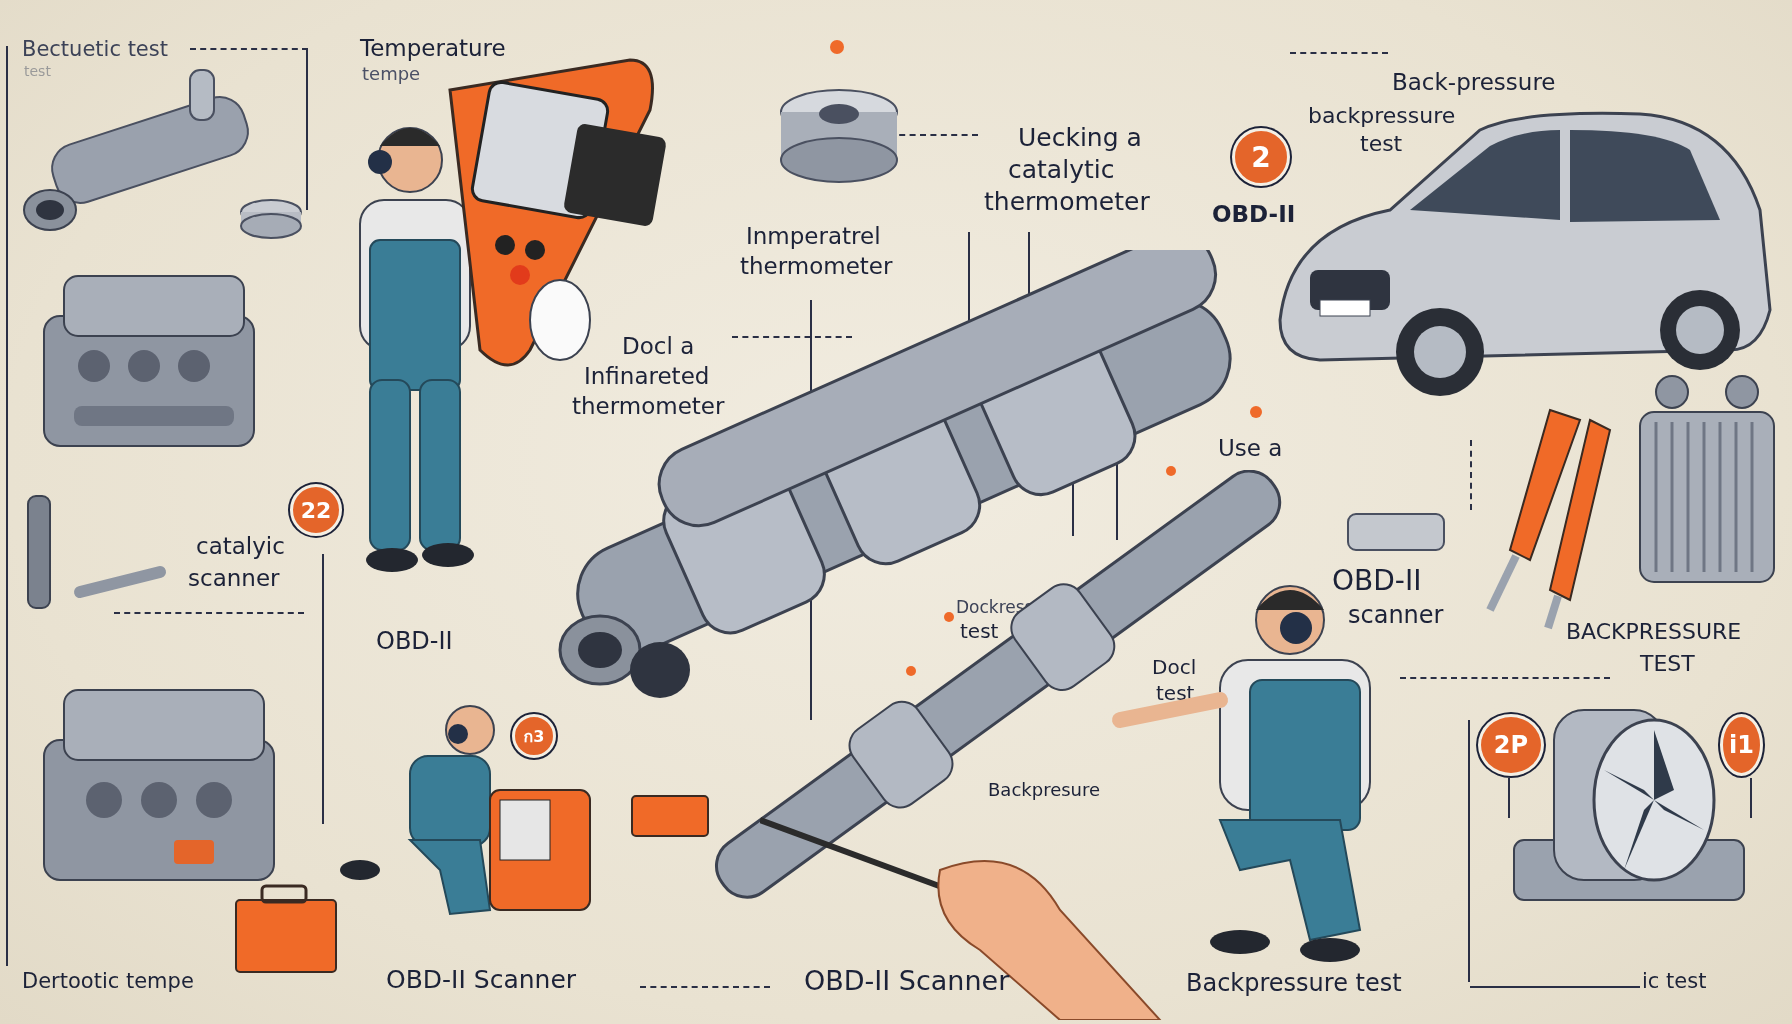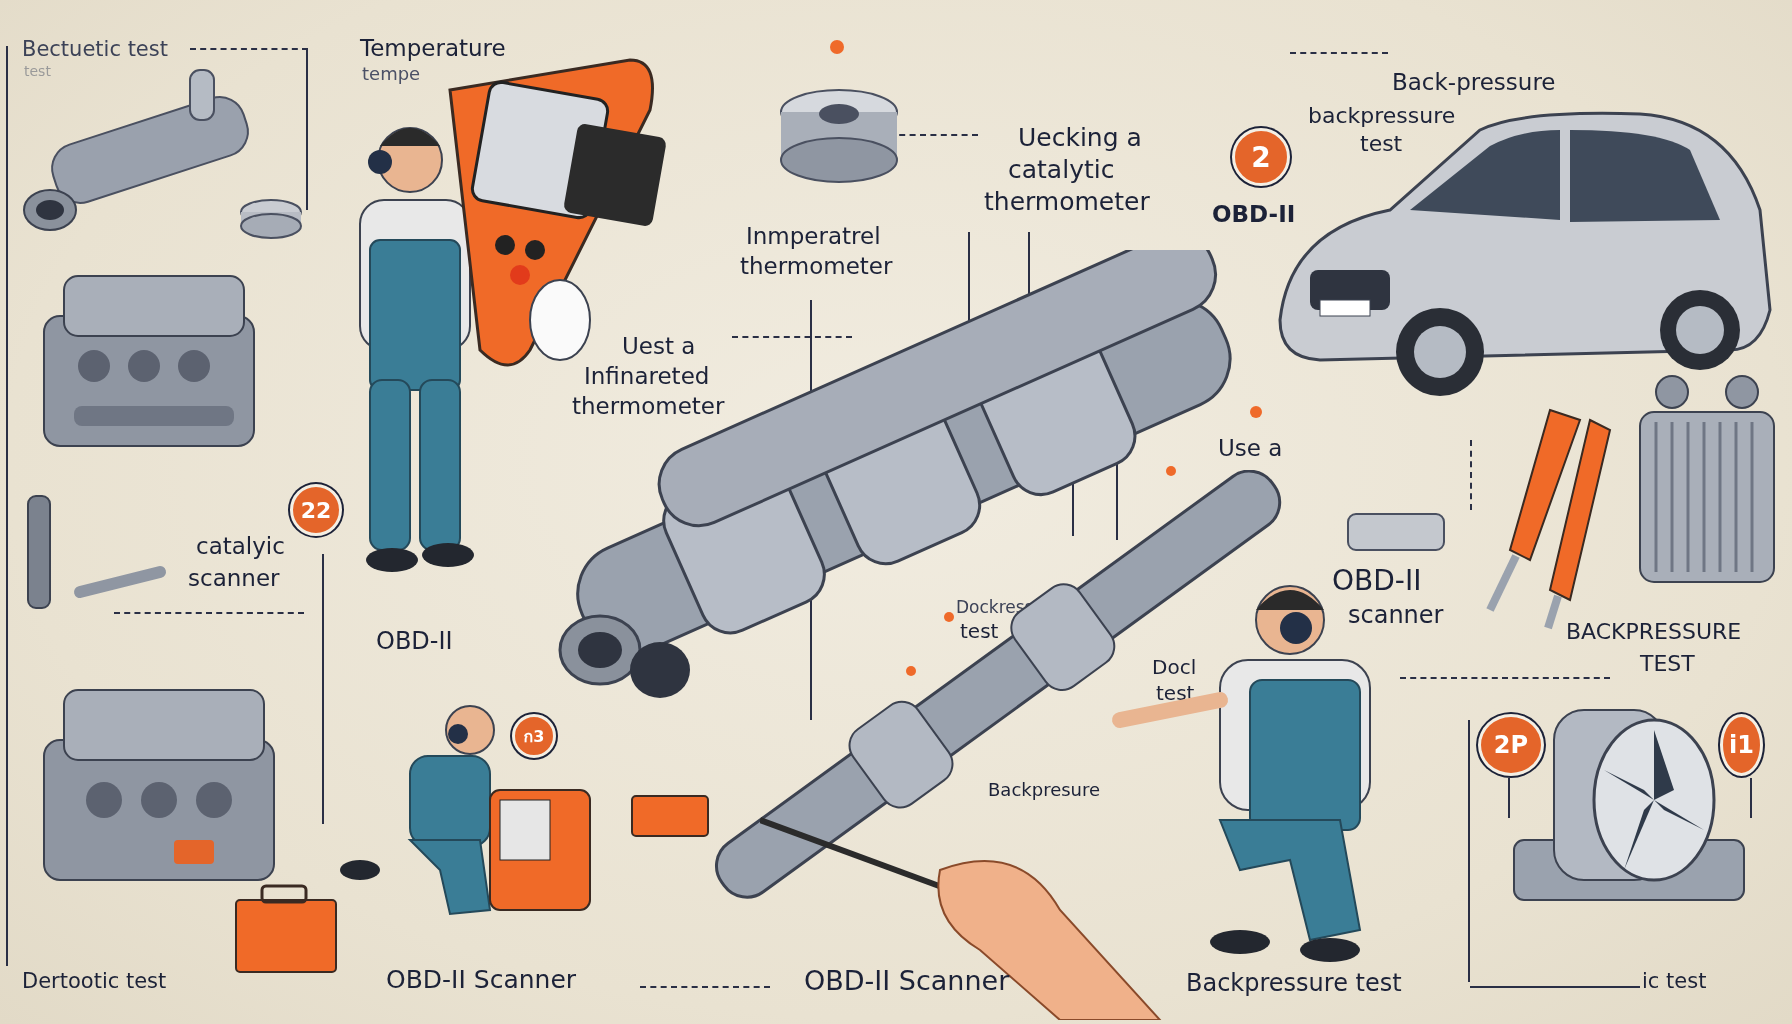--- a/index.html
+++ b/index.html
@@ -56,21 +56,21 @@
 
   <div class="badge" style="left:1232px;top:128px;width:58px;height:58px;font-size:28px;">2</div>
   <div class="lbl" style="left:1212px;top:202px;font-size:23px;font-weight:bold;">OBD-II</div>
 
   <div class="lbl" style="left:746px;top:224px;font-size:23px;">Inmperatrel</div>
   <div class="lbl" style="left:740px;top:254px;font-size:23px;">thermometer</div>
   <div class="vline" style="left:810px;top:300px;height:420px;"></div>
   <div class="vline" style="left:968px;top:232px;height:100px;"></div>
   <div class="vline" style="left:1028px;top:232px;height:80px;"></div>
 
-  <div class="lbl" style="left:622px;top:334px;font-size:23px;">Uest a</div>
+  <div class="lbl" style="left:622px;top:334px;font-size:23px;">Docl a</div>
   <div class="lbl" style="left:584px;top:364px;font-size:23px;">Infinareted</div>
   <div class="lbl" style="left:572px;top:394px;font-size:23px;">thermometer</div>
   <div class="hline" style="left:732px;top:336px;width:120px;"></div>
 
   <div class="dot" style="left:1250px;top:406px;"></div>
   <div class="lbl" style="left:1218px;top:436px;font-size:23px;">Use a</div>
   <div class="dot" style="left:1166px;top:466px;width:10px;height:10px;"></div>
   <div class="vline" style="left:1072px;top:420px;height:116px;"></div>
   <div class="vline" style="left:1116px;top:440px;height:100px;"></div>
 
@@ -261,20 +261,20 @@
     <rect x="50" y="20" width="110" height="170" rx="30" fill="#b3b9c3" stroke="#3c4250" stroke-width="2"></rect>
     <ellipse cx="150" cy="110" rx="60" ry="80" fill="#dfe2e6" stroke="#3c4250" stroke-width="3"></ellipse>
     <g fill="#2f3a4a">
       <path d="M150 110 L150 40 L170 100 Z"></path>
         <path d="M150 110 L200 140 L160 120 Z"></path>
         <path d="M150 110 L120 180 L140 120 Z"></path>
         <path d="M150 110 L100 80 L140 100 Z"></path>
     </g>
   </svg>
 
-  <div class="lbl" style="left:22px;top:970px;font-size:21px;">Dertootic test</div>
+  <div class="lbl" style="left:22px;top:970px;font-size:21px;">Dertootic tempe</div>
   <div class="lbl" style="left:386px;top:966px;font-size:25px;">OBD-II Scanner</div>
   <div class="hline" style="left:640px;top:986px;width:130px;"></div>
   <div class="lbl" style="left:804px;top:966px;font-size:27px;">OBD-II Scanner</div>
   <div class="lbl" style="left:1186px;top:970px;font-size:24px;">Backpressure test</div>
   <div class="hline" style="left:1470px;top:986px;width:170px;border-top-style:solid;"></div>
   <div class="lbl" style="left:1642px;top:970px;font-size:21px;">ic test</div>
 </div>
 
 </body></html>

